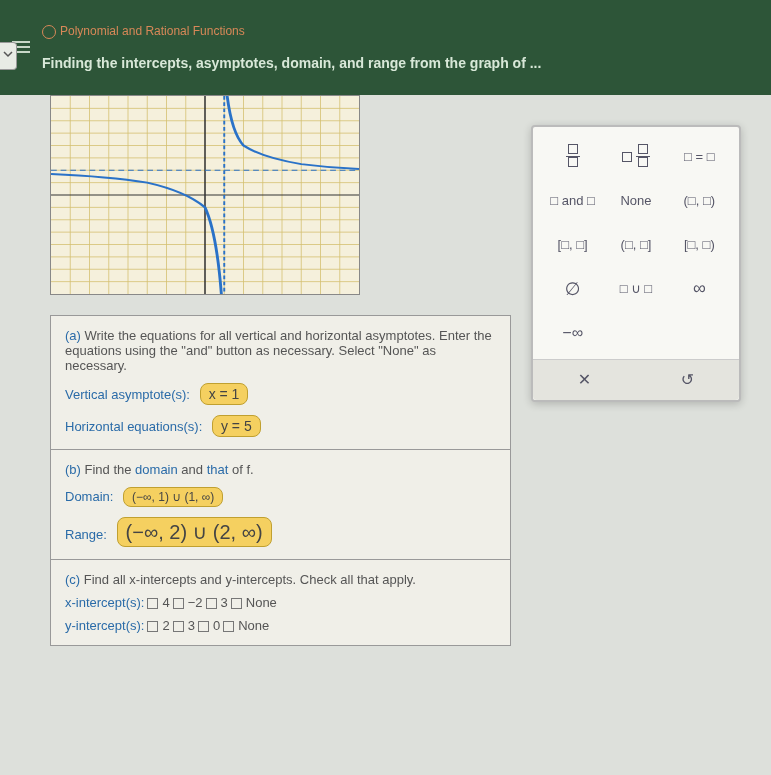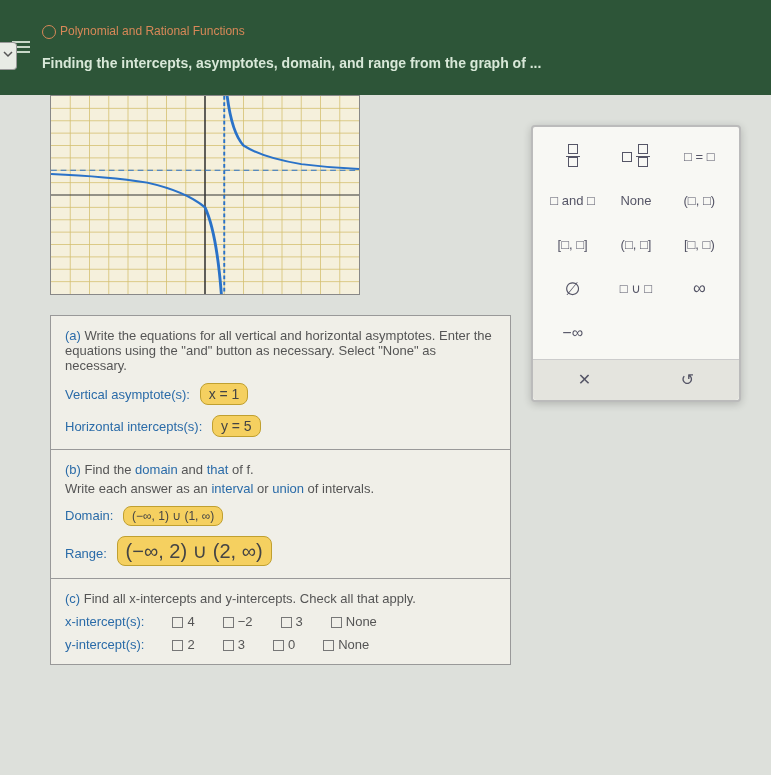--- a/index.html
+++ b/index.html
@@ -14,21 +14,21 @@
   .left-col { flex: 1; }
   .graph-box { width: 310px; height: 200px; background: #f5f0dc; border: 1px solid #888; margin-bottom: 20px; position: relative; margin-top: -20px; }
   .graph-box svg { width: 100%; height: 100%; }
   .question-table { border: 1px solid #999; background: #f0efe8; }
   .question-row { border-bottom: 1px solid #999; padding: 12px 14px; font-size: 13px; color: #555; }
   .question-row:last-child { border-bottom: none; }
   .question-row .label { color: #2a6ba8; }
   .underline { }
   .answer-box { display: inline-block; background: #f5d060; border: 1px solid #c0a030; padding: 2px 8px; border-radius: 8px; color: #444; margin-left: 6px; font-size: 14px; }
   .asym-line { margin-top: 10px; }
-  .intercept-row { margin-top: 8px; display: flex; gap: 28px; font-size: 13px; }
+  .intercept-row { margin-top: 8px; display: flex; gap: 3px; font-size: 13px; }
   .cb { width: 11px; height: 11px; border: 1px solid #777; display: inline-block; vertical-align: middle; margin-right: 4px; }
   .keypad { border: 2px solid #bbb; background: #f8f8f4; border-radius: 4px; box-shadow: 0 2px 8px rgba(0,0,0,0.2); padding: 8px; width: 210px; margin-top: 10px; }
   .keypad-grid { display: grid; grid-template-columns: repeat(3, 1fr); gap: 0; }
   .key-btn { height: 44px; display: flex; align-items: center; justify-content: center; font-size: 13px; color: #556; cursor: pointer; border: 0; background: transparent; }
   .keypad-bottom { display: grid; grid-template-columns: 1fr 1fr; border-top: 1px solid #ccc; background: #e4e4de; margin: 4px -8px -8px -8px; border-radius: 0 0 4px 4px; }
   .keypad-bottom .key-btn { height: 40px; font-size: 16px; }
   .frac { display: inline-flex; flex-direction: column; align-items: center; font-size: 10px; line-height: 1; }
   .frac .num { border-bottom: 1px solid #556; padding: 0 2px; }
   .sq { width: 10px; height: 10px; border: 1px solid #556; display: inline-block; }
   .circle-icon { display: inline-block; width: 14px; height: 14px; border: 1.5px solid #d88858; border-radius: 50%; margin-right: 4px; vertical-align: middle; }
@@ -98,28 +98,27 @@
     </div>
 
     <div class="question-table">
       <div class="question-row">
         <span class="label">(a) </span><span>Write the equations for all vertical and horizontal asymptotes. Enter the equations using the "and" button as necessary. Select "None" as necessary.</span>
         <div class="asym-line">
           <span class="label">Vertical asymptote(s):</span>
           <span class="answer-box">x = 1</span>
         </div>
         <div class="asym-line">
-          <span class="label">Horizontal intercepts(s):</span>
+          <span class="label">Horizontal equations(s):</span>
           <span class="answer-box">y = 5</span>
         </div>
       </div>
 
       <div class="question-row">
         <span class="label">(b) </span><span>Find the </span><span class="label underline">domain</span><span> and </span><span class="label underline">that</span><span> of f.</span>
-        <div style="margin-top:4px"><span>Write each answer as an </span><span class="label underline">interval</span><span> or </span><span class="label underline">union</span><span> of intervals.</span></div>
         <div class="asym-line">
           <span class="label">Domain:</span>
           <span class="answer-box" style="font-size:12px">(−∞, 1) ∪ (1, ∞)</span>
         </div>
         <div class="asym-line">
           <span class="label">Range:</span>
           <span class="answer-box" style="font-size:20px">(−∞, 2) ∪ (2, ∞)</span>
         </div>
       </div>
 

